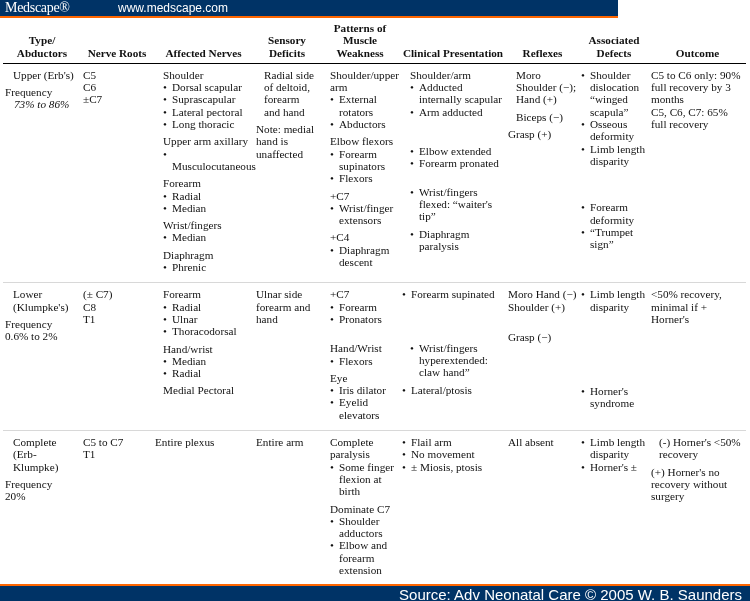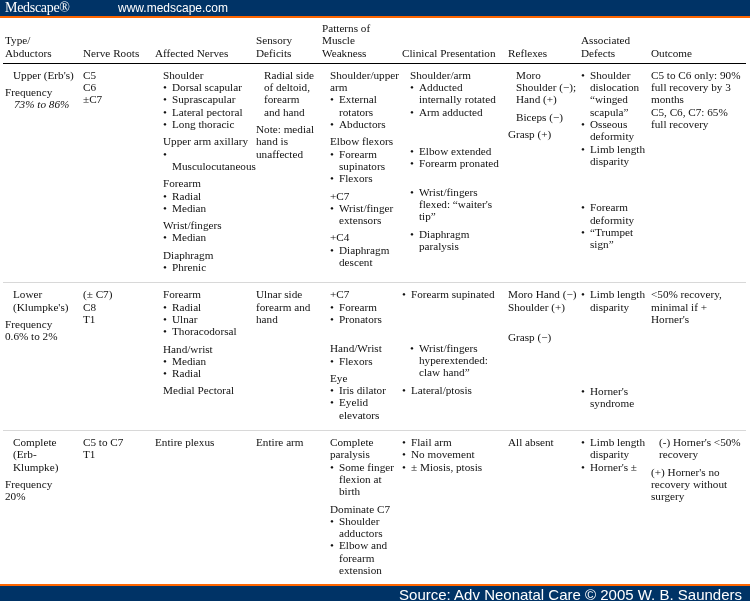--- a/index.html
+++ b/index.html
@@ -1,24 +1,24 @@
 <!DOCTYPE html>
 <html><head>
 <meta charset="utf-8">
 <style>
   html, body { margin: 0; padding: 0; background: #ffffff; }
   body { width: 750px; height: 601px; position: relative; overflow: hidden; font-family: "Liberation Serif", "DejaVu Serif", serif; color: #111; }
-  .topbar { position: absolute; left: 0; top: 0; width: 750px; height: 16px; background: #003366; border-bottom: 2px solid #ff6600; }
+  .topbar { position: absolute; left: 0; top: 0; width: 618px; height: 16px; background: #003366; border-bottom: 2px solid #ff6600; }
   .brand { position: absolute; left: 5px; top: 0px; font-family: "Liberation Serif", serif; font-size: 14px; color: #fff; line-height: 16px; letter-spacing: -0.3px; }
   .url { position: absolute; left: 118px; top: 0px; font-family: Liberation Sans, sans-serif; font-size: 12px; color: #fff; line-height: 16px; }
   .footer { position: absolute; left: 0; top: 584px; width: 750px; height: 17px; background: #003366; border-top: 2px solid #ff6600; }
   .source { position: absolute; right: 8px; top: 1px; font-family: "Liberation Sans", sans-serif; font-size: 15px; color: #fff; line-height: 15px; }
 
   table { position: absolute; left: 3px; top: 22px; width: 743px; border-collapse: collapse; font-size: 11.2px; line-height: 12.3px; table-layout: fixed; }
-  th { text-align: left; font-weight: normal; vertical-align: bottom; padding: 0 2px 4px 2px; border-bottom: 1.5px solid #000; }
+  th { text-align: center; font-weight: bold; vertical-align: bottom; padding: 0 2px 4px 2px; border-bottom: 1.5px solid #000; }
   td { vertical-align: top; padding: 5px 2px 4px 2px; }
   tr.row td { border-bottom: 1px solid #d8d8d8; }
   tr.row.last td { border-bottom: none; }
   .grp { margin-bottom: 5px; margin-left: 8px; }
   .gh { display: block; }
   ul { list-style: none; margin: 0; padding: 0; }
   li { padding-left: 9px; text-indent: -9px; }
   li::before { content: "\2022"; display: inline-block; width: 9px; text-indent: 0; }
   .ind { padding-left: 9px; display: block; font-style: italic; }
 </style>
@@ -133,21 +133,21 @@
             <span class="gh">+C4</span>
             <ul>
           <li>Diaphragm descent</li>
             </ul>
           </div>
       </td>
       <td>
         <div class="grp">
             <span class="gh">Shoulder/arm</span>
             <ul>
-          <li>Adducted internally rotated</li>
+          <li>Adducted internally scapular</li>
           <li>Arm adducted</li>
             </ul>
           </div>
         <div style="height:22px"></div>
         <div class="grp">
             <ul>
           <li>Elbow extended</li>
           <li>Forearm pronated</li>
             </ul>
           </div>

